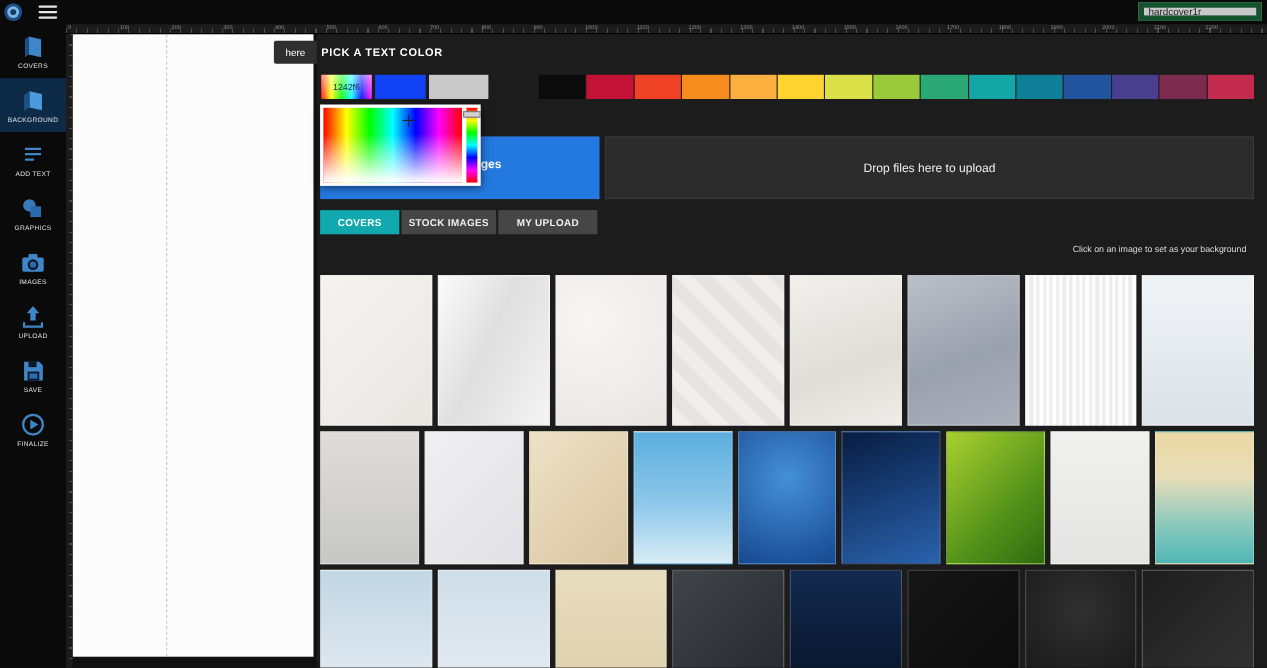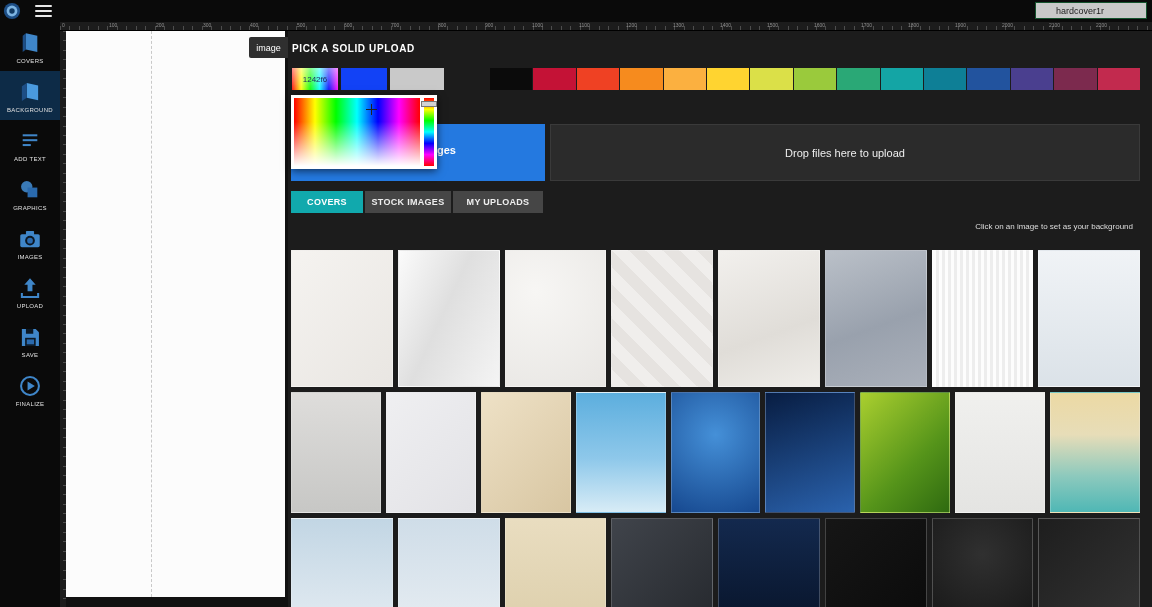--- a/index.html
+++ b/index.html
@@ -4,21 +4,21 @@
 <style>
   *{margin:0;padding:0;box-sizing:border-box;}
   html,body{width:1152px;height:607px;overflow:hidden;}
   body{background:#111;font-family:"Liberation Sans",sans-serif;position:relative;}
 
   
   .topbar{position:absolute;top:0;left:0;width:1152px;height:22px;background:#0a0a0a;display:flex;align-items:center;z-index:60;}
   .logo{width:18px;height:18px;margin-left:3px;cursor:pointer;}
   .hamburger{margin-left:14px;width:17px;display:flex;flex-direction:column;gap:3px;cursor:pointer;}
   .hamburger span{height:2px;background:#e8e8e8;border-radius:1px;}
-  .filename{position:absolute;right:5px;top:2px;width:112px;height:17px;background:#c9c9c9;border:1px solid #14532d;font-size:9px;color:#222;padding:0 20px;font-family:"Liberation Sans",sans-serif;}
+  .filename{position:absolute;right:5px;top:2px;width:112px;height:17px;background:#c9c9c9;border:5px solid #14532d;font-size:9px;color:#222;padding:0 4px;font-family:"Liberation Sans",sans-serif;}
 
   
   .hruler{position:absolute;top:22px;left:60px;width:1092px;height:9px;background:#1c1c1c;border-bottom:1px solid #000;z-index:30;
     background-image:repeating-linear-gradient(to right,#4d4d4d 0 1px,transparent 1px 9.45px);
     background-size:100% 4px;background-position:0 100%;background-repeat:no-repeat;}
   .ruler-label{position:absolute;top:0;font-size:5px;color:#8f8f8f;white-space:nowrap;}
   .vruler{position:absolute;top:31px;left:60px;width:6px;height:576px;background:#1c1c1c;
     background-image:repeating-linear-gradient(to bottom,#4d4d4d 0 1px,transparent 1px 9.45px);
     background-size:3px 100%;background-position:100% 0;background-repeat:no-repeat;z-index:30;}
 
@@ -190,22 +190,22 @@
     </svg>
     <span class="lbl">FINALIZE</span>
   </div>
 </div>
 
 <div class="canvas">
   <div class="fold-line"></div>
 </div>
 
 <div class="panel">
-  <div class="close-btn">image</div>
-  <div class="solid-title">PICK A SOLID UPLOAD</div>
+  <div class="close-btn">here</div>
+  <div class="solid-title">PICK A TEXT COLOR</div>
 
   <div class="swatch-row">
     <div class="mini-picker">
       <span>1242f6</span>
     </div>
     <div class="cur-swatch" style="background: rgb(18, 66, 246);"></div>
     <div class="gray-swatch" style="background: rgb(201, 201, 201);"></div>
     <div class="palette">
         <div class="pswatch" style="background: rgb(11, 11, 11);"></div>
         <div class="pswatch" style="background: rgb(196, 18, 54);"></div>
@@ -237,21 +237,21 @@
       <div class="crosshair"></div>
     </div>
     <div class="hue-strip">
       <div class="hue-handle"></div>
     </div>
   </div>
 
   <div class="tabs">
       <div class="tab active" style="background: rgb(17, 169, 173);">COVERS</div>
       <div class="tab" style="background: rgb(70, 70, 70);">STOCK IMAGES</div>
-      <div class="tab" style="background: rgb(70, 70, 70);">MY UPLOADS</div>
+      <div class="tab" style="background: rgb(70, 70, 70);">MY UPLOAD</div>
     </div>
   <div class="hint">Click on an image to set as your background</div>
 
   <div class="gallery">
       <div class="gal-row" style="height: 137px;">
         <div class="thumb" style="background: linear-gradient(135deg, rgb(245, 243, 240) 0%, rgb(233, 230, 226) 100%);"></div>
         <div class="thumb" style="background: linear-gradient(115deg, rgb(251, 251, 251) 0%, rgb(223, 223, 223) 45%, rgb(244, 244, 244) 100%);"></div>
         <div class="thumb" style="background: radial-gradient(circle at 30% 30%, rgb(247, 246, 244) 0%, rgb(232, 230, 227) 100%);"></div>
         <div class="thumb" style="background: repeating-linear-gradient(45deg, rgb(240, 238, 236) 0px, rgb(240, 238, 236) 12px, rgb(230, 227, 224) 12px, rgb(230, 227, 224) 24px);"></div>
         <div class="thumb" style="background: linear-gradient(160deg, rgb(242, 240, 237) 0%, rgb(224, 221, 216) 60%, rgb(239, 237, 233) 100%);"></div>

